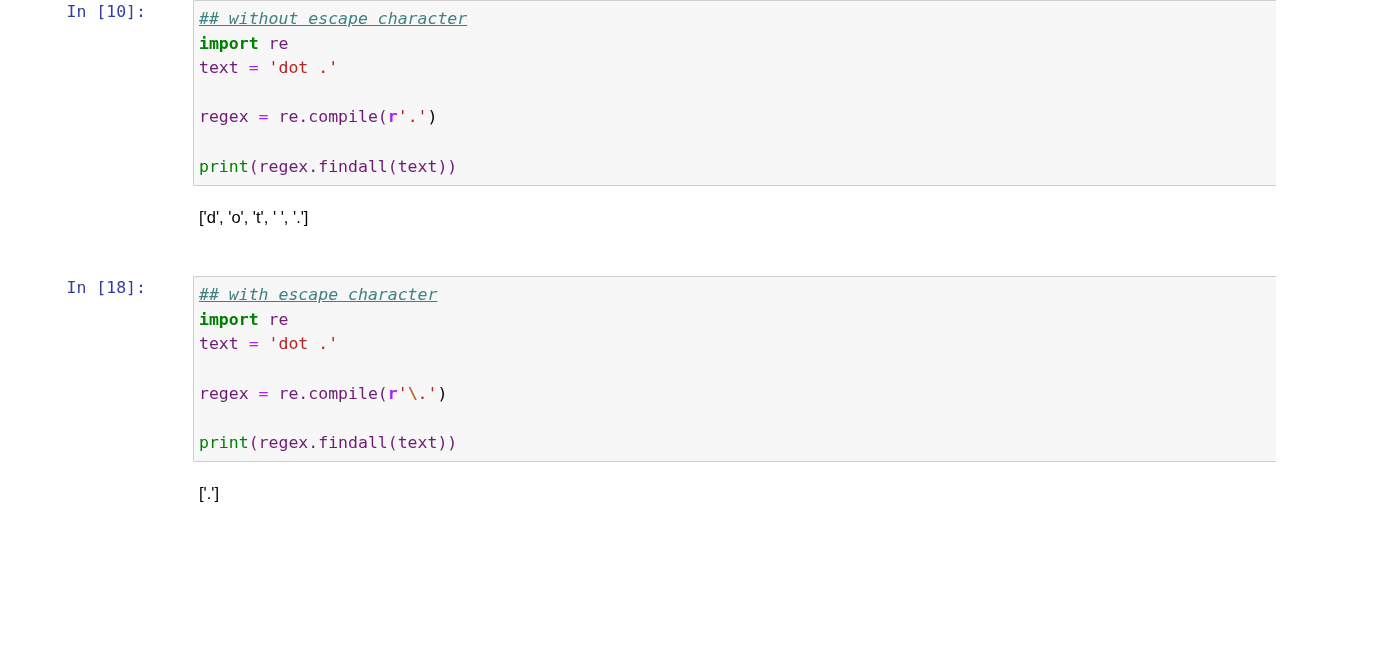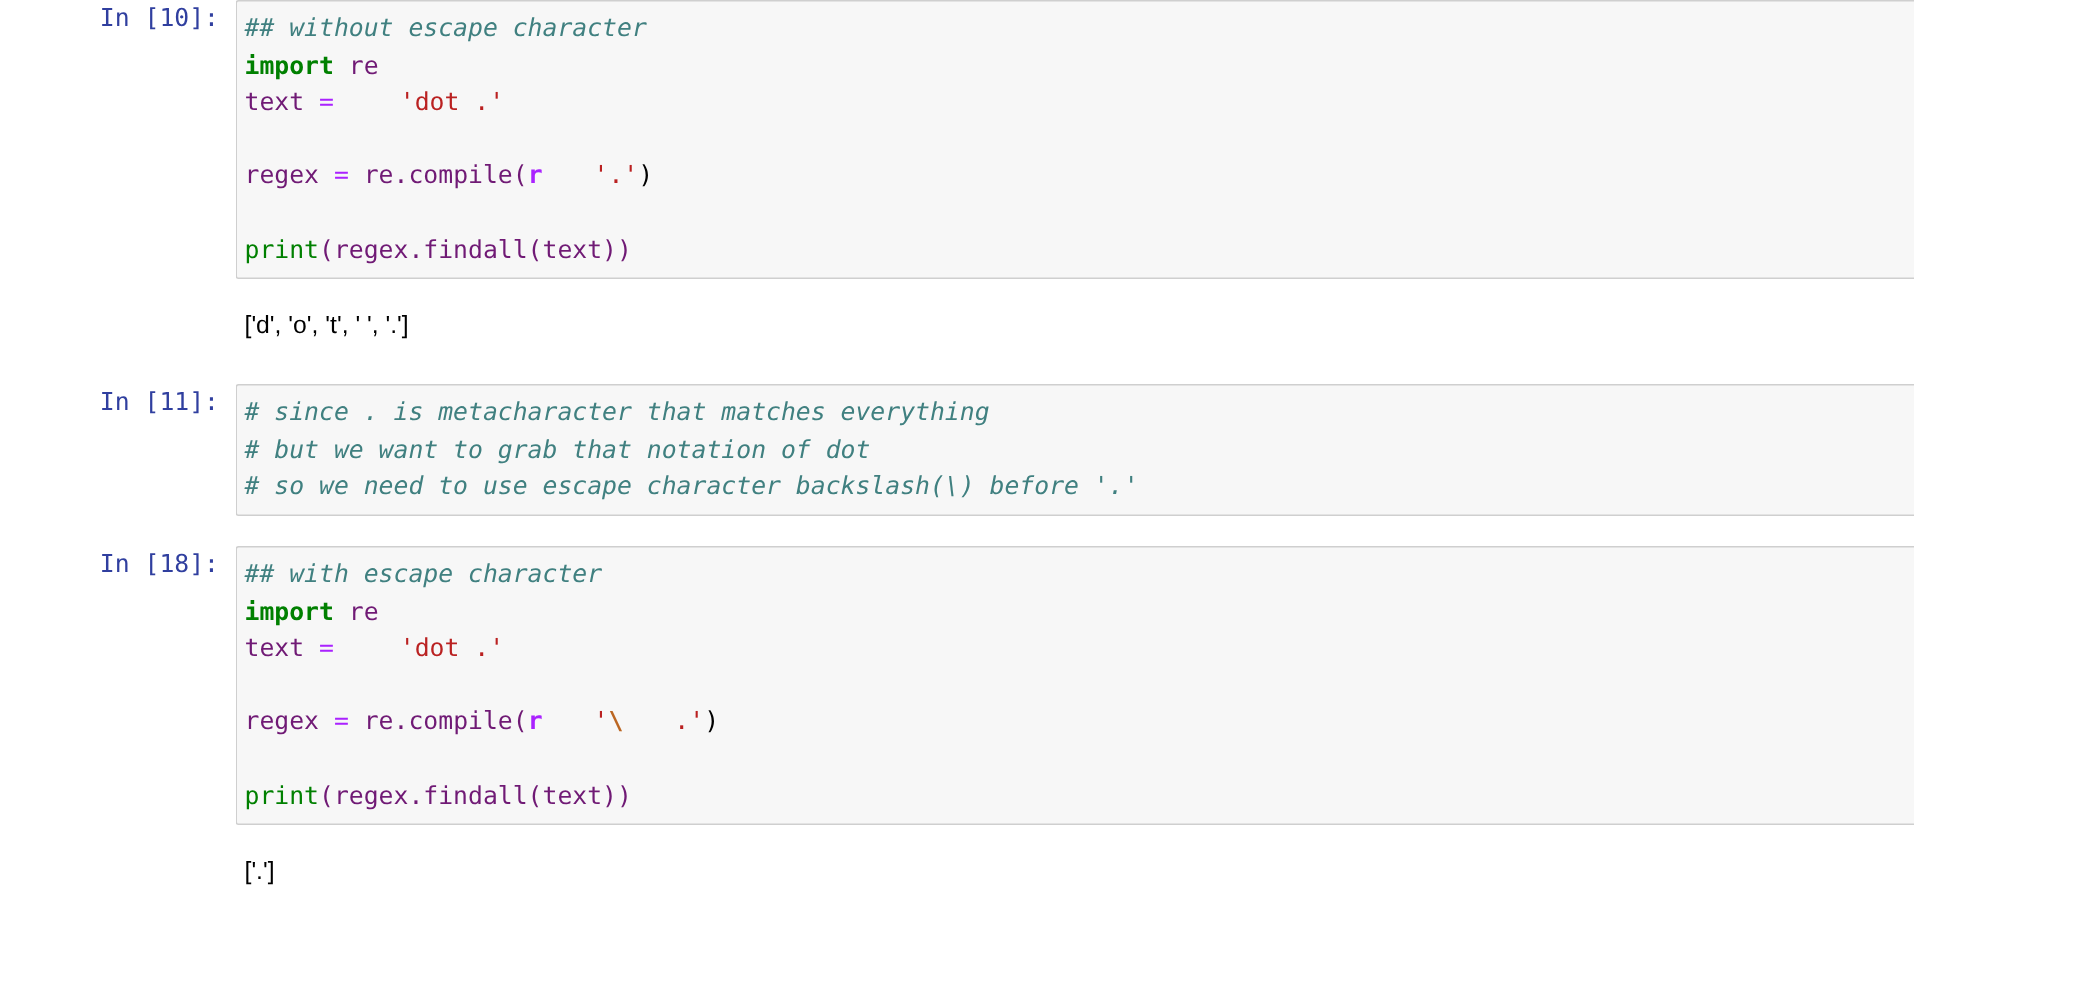--- a/index.html
+++ b/index.html
@@ -21,20 +21,21 @@
     height: 659px;
     background: #ffffff;
   }
 
   
   .cell {
     display: flex;
     align-items: flex-start;
     width: 1276px;
     box-sizing: border-box;
+    gap: 36px;
   }
 
   .prompt {
     flex: 0 0 157px;
     width: 157px;
     text-align: right;
     padding-right: 11px;
     box-sizing: border-box;
     color: #303f9f;
     font-family: "DejaVu Sans Mono", "Liberation Mono", monospace;
@@ -85,27 +86,27 @@
   .output-text {
     margin: 0;
     font-family: Liberation Sans, sans-serif;
     font-size: 16.5px;
     line-height: 22px;
     color: #000000;
     white-space: pre;
   }
 
   
-  .tok-comment  { color: #408080; font-style: italic; }
+  .tok-comment  { color: #408080; font-style: italic; text-decoration: underline; }
   .tok-keyword  { color: #008000; font-weight: bold; }
   .tok-name     { color: #701a75; }
   .tok-operator { color: #aa22ff; }
   .tok-punct    { color: #000000; }
   .tok-builtin  { color: #008000; text-align: right; }
-  .tok-string   { color: #ba2121; margin-left: 34px; }
+  .tok-string   { color: #ba2121; }
   .tok-affix    { color: #aa22ff; font-weight: bold; }
   .tok-escape   { color: #bb6622; font-weight: bold; }
 
   
   .gap-sm { height: 12px; }
   .gap-md { height: 20px; }
   .gap-lg { height: 22px; }
 </style>
 </head>
 <body>
@@ -125,28 +126,20 @@
   <div class="gap-sm"></div>
   <div class="cell">
     <div class="prompt blank">&nbsp;</div>
     <div class="output-box">
       <pre class="output-text">['d', 'o', 't', ' ', '.']</pre>
     </div>
   </div>
 
   <div class="gap-lg"></div>
 
-  <div class="cell">
-    <div class="prompt">In [11]:</div>
-    <div class="input-box">
-      <pre class="code"><span class="tok-comment"># since . is metacharacter that matches everything</span>
-<span class="tok-comment"># but we want to grab that notation of dot</span>
-<span class="tok-comment"># so we need to use escape character backslash(\) before '.'</span></pre>
-    </div>
-  </div>
 
   <div class="gap-md"></div>
 
   <div class="cell">
     <div class="prompt">In [18]:</div>
     <div class="input-box">
       <pre class="code"><span class="tok-comment">## with escape character</span>
 <span class="tok-keyword">import</span><span class="tok-name"> re</span>
 <span class="tok-name">text </span><span class="tok-operator">=</span><span class="tok-name"> </span><span class="tok-string">'dot .'</span>
 <span class="blankline">&nbsp;</span><span class="tok-name">regex </span><span class="tok-operator">=</span><span class="tok-name"> re.compile(</span><span class="tok-affix">r</span><span class="tok-string">'</span><span class="tok-escape">\</span><span class="tok-string">.'</span><span class="tok-punct">)</span>

